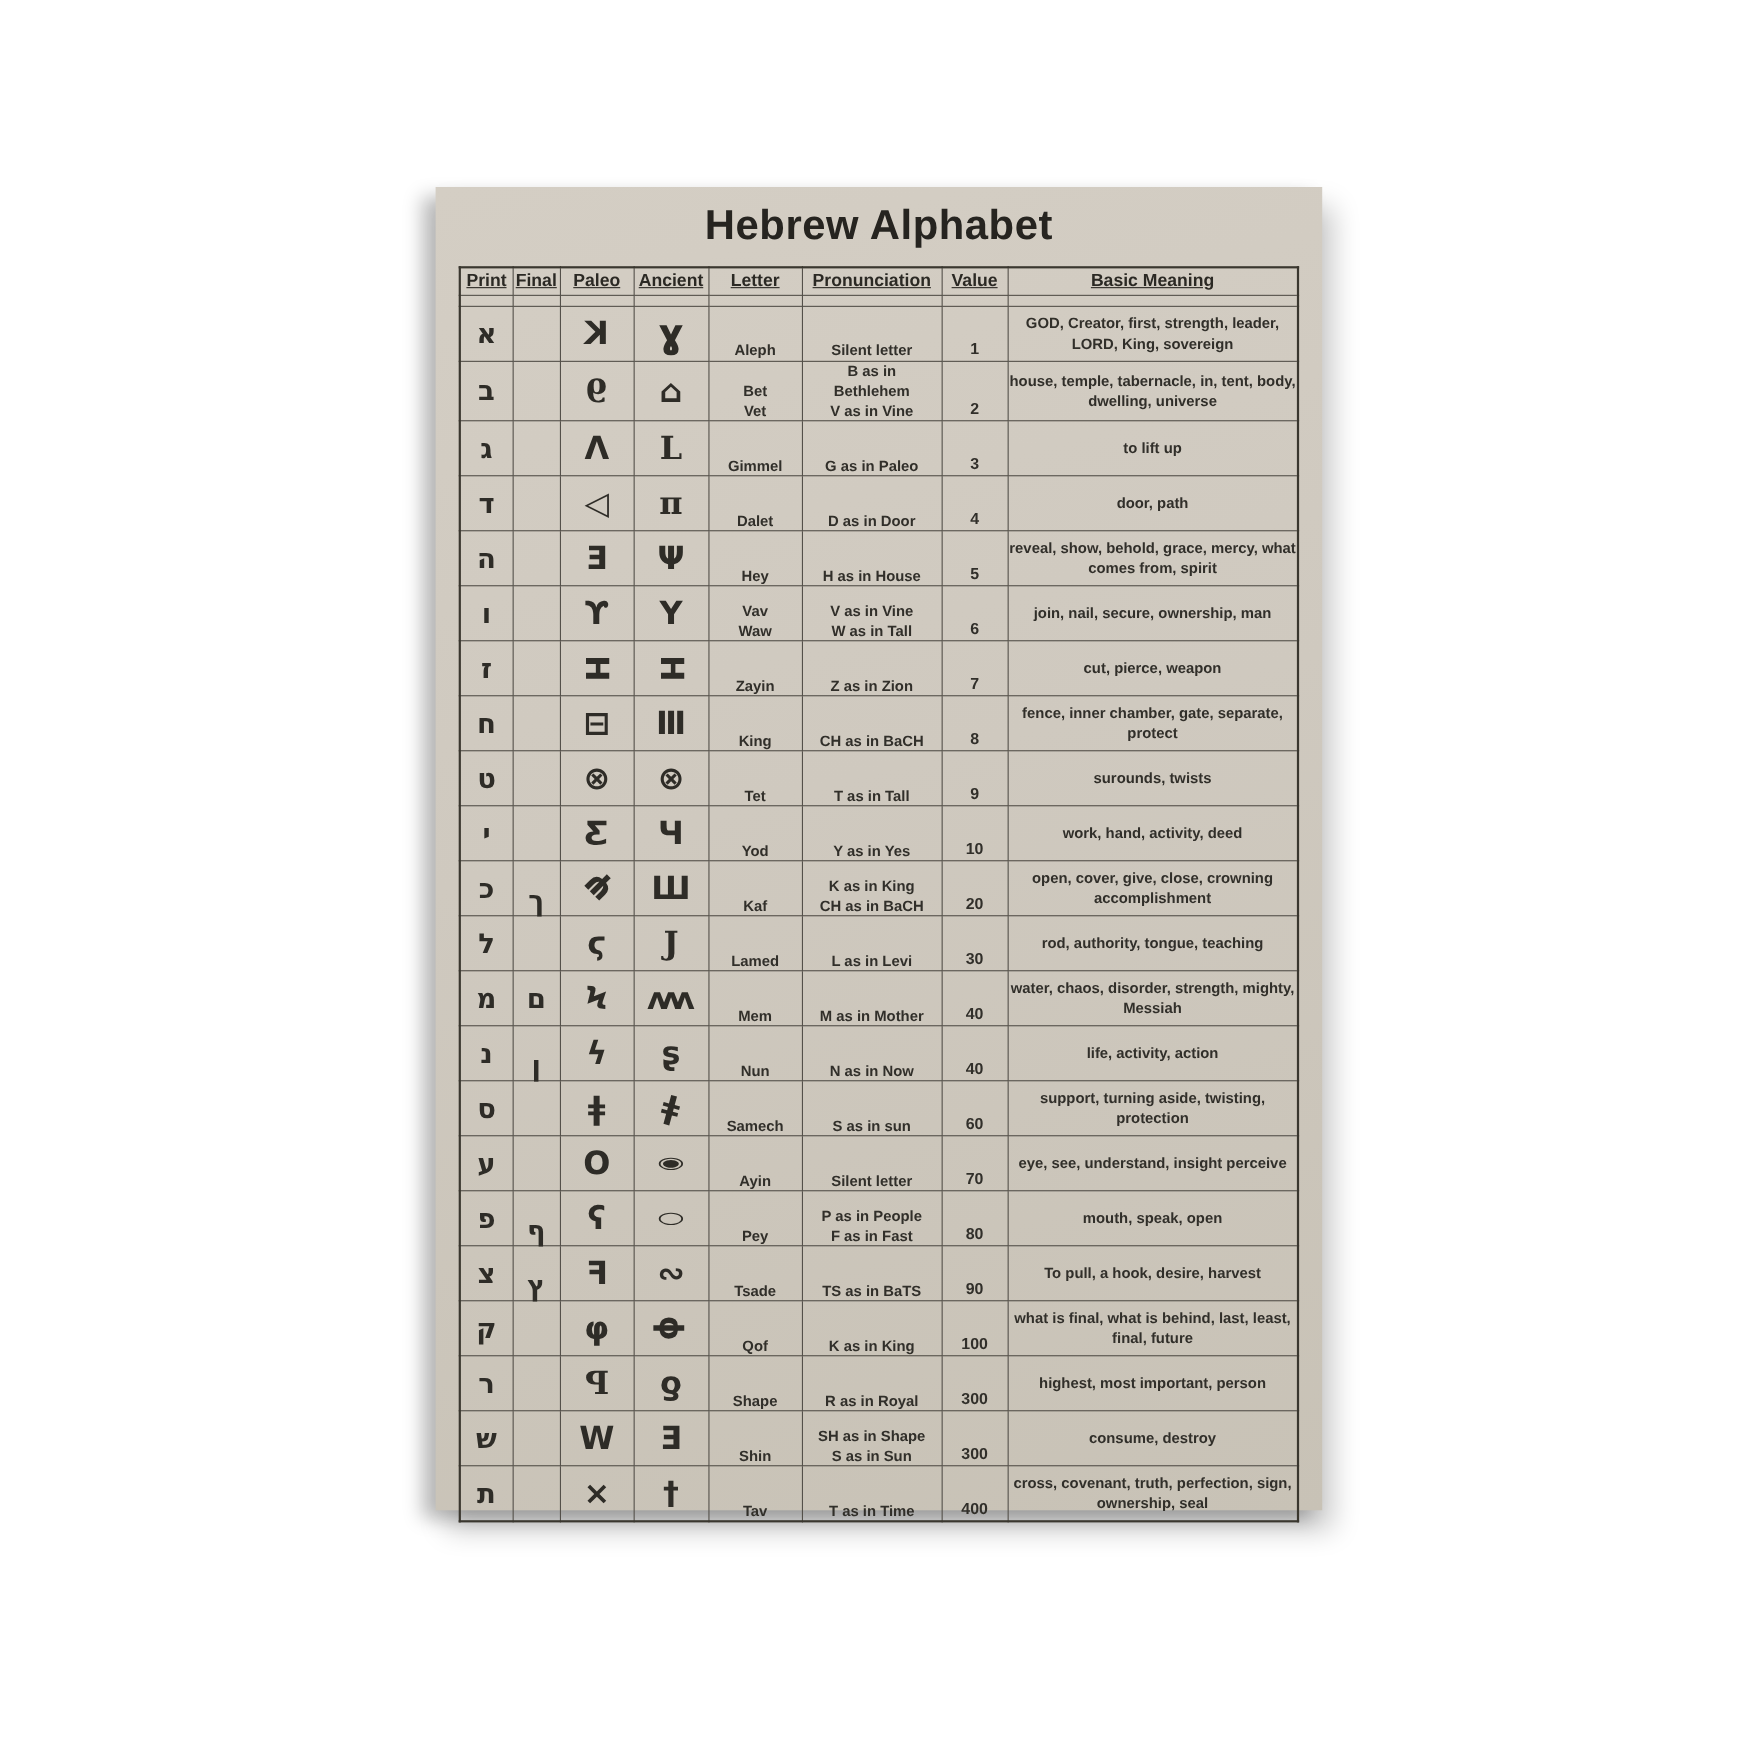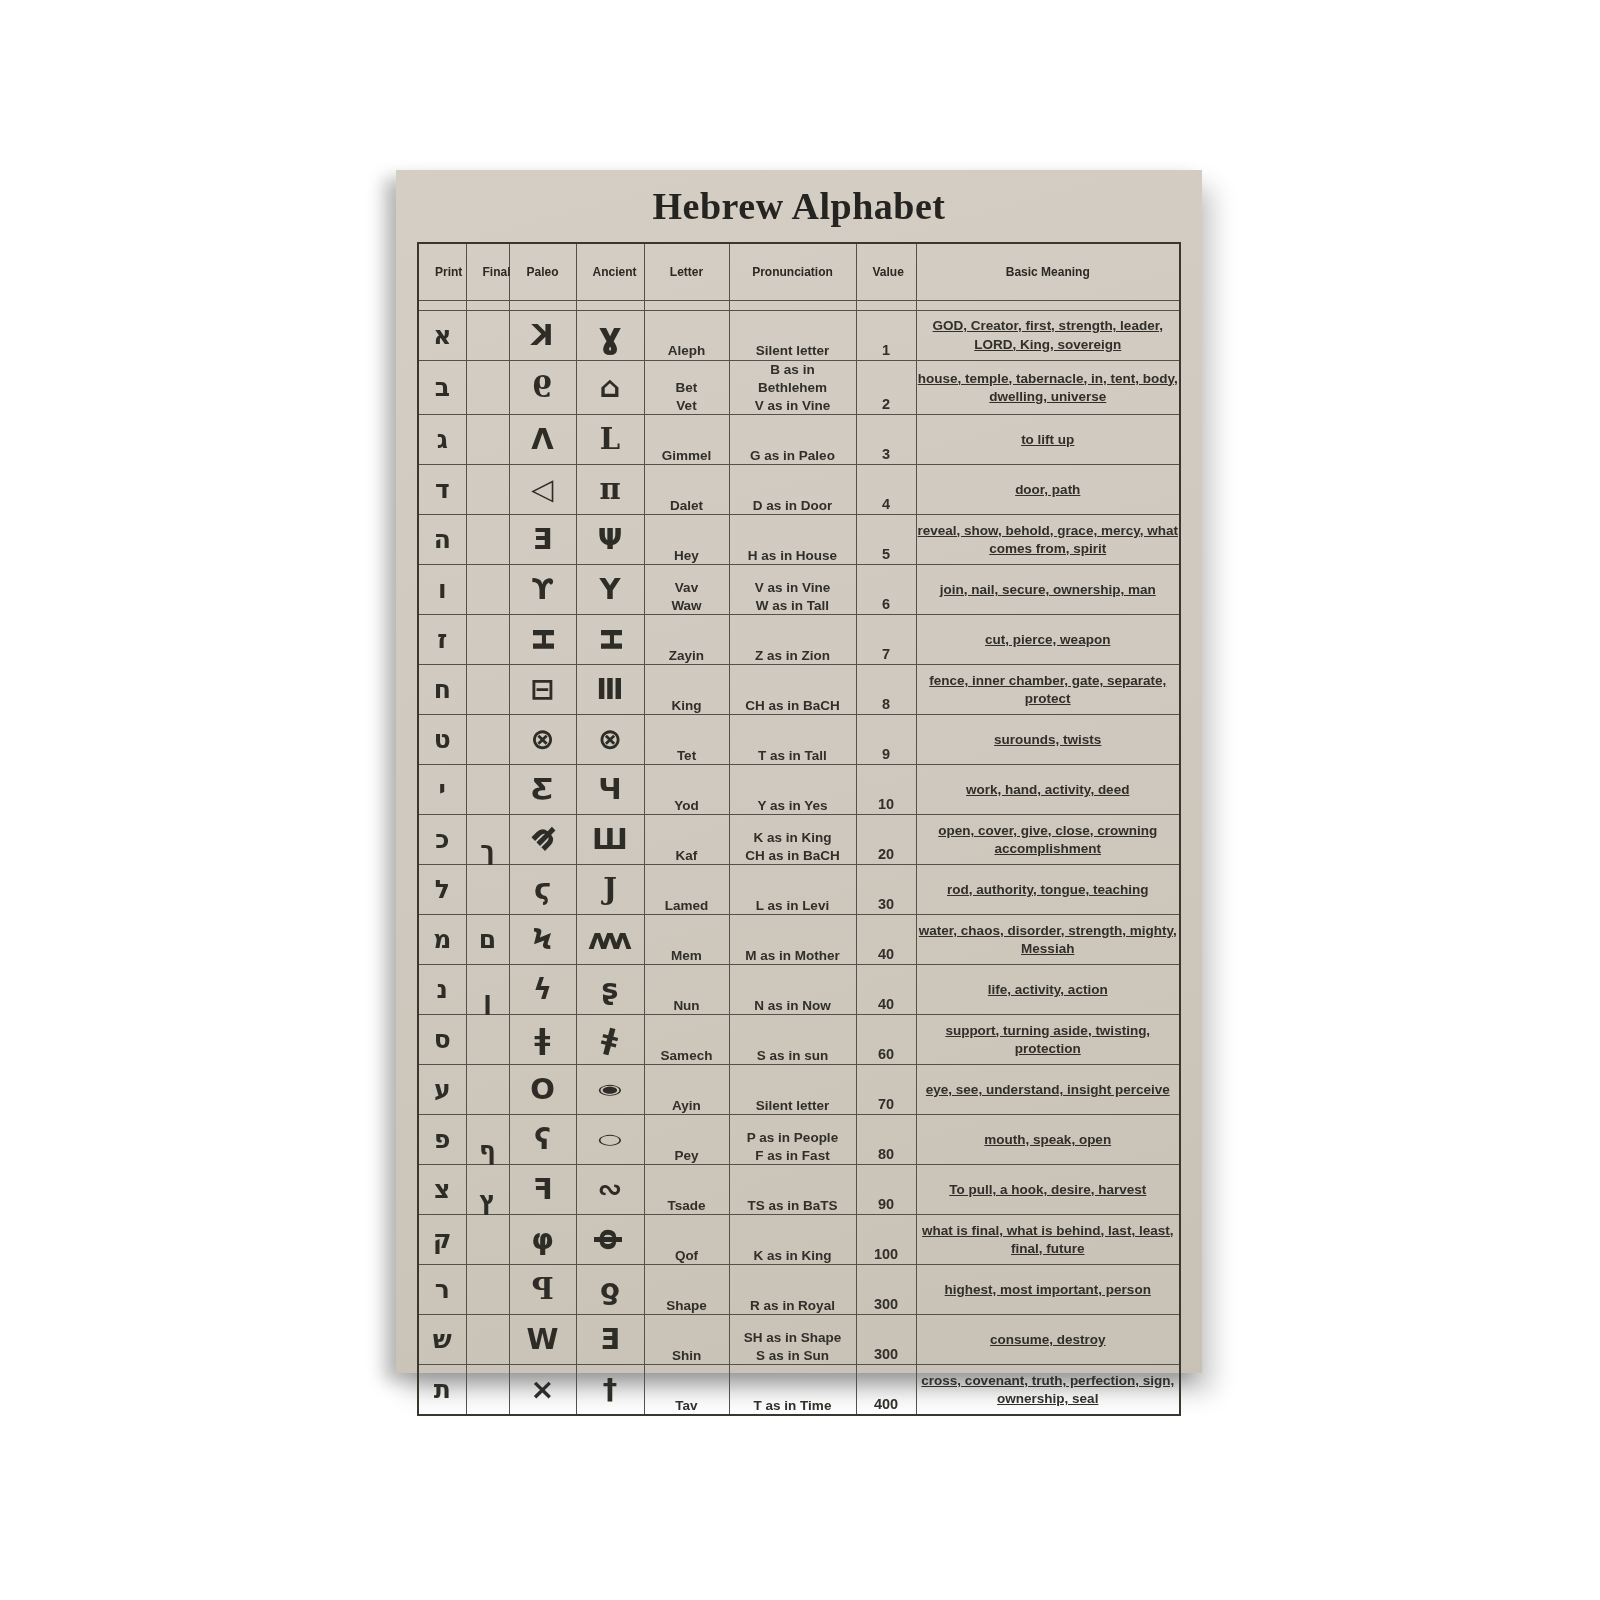--- a/index.html
+++ b/index.html
@@ -7,48 +7,48 @@
     width:1600px;height:1600px;position:relative;background:#ffffff;
     font-family:"Liberation Sans",sans-serif;overflow:hidden;
   }
   .poster{
     position:absolute;left:396px;top:170px;width:806px;height:1203px;
     background:linear-gradient(165deg,#d4cec4 0%,#cfc9bf 45%,#c8c2b6 100%);
     box-shadow:-12px 8px 16px rgba(0,0,0,.25), 10px 18px 24px rgba(0,0,0,.22);
   }
   .title{
     margin-top:14px;text-align:center;font-size:38px;font-weight:bold;
-    color:#262420;letter-spacing:.5px;font-family:Liberation Serif, serif;
+    color:#262420;letter-spacing:.5px;
   }
   table.alpha{
     position:absolute;left:21px;top:72px;width:764px;
     border-collapse:collapse;table-layout:fixed;
     border:2px solid #3a372f;
   }
   table.alpha td,table.alpha th{border:1px solid #54504a;overflow:visible;}
-  th{font-size:12px;font-weight:bold;color:#2b2924;height:24px;padding:16px;}
+  th{font-size:16px;font-weight:bold;color:#2b2924;height:24px;padding:0;text-decoration:underline;}
   tr.spacer td{height:9px;padding:0;}
   tbody tr.letter-row td{height:49px;padding:0;color:#312f2a;}
   .c-print,.c-final,.c-paleo,.c-ancient{text-align:center;vertical-align:middle;}
   .heb{
     font-family:"DejaVu Sans",sans-serif;font-size:25px;font-weight:bold;
     display:inline-block;line-height:1;color:#2e2c27;
   }
   .glyph{
     font-family:"DejaVu Sans",sans-serif;font-size:29px;font-weight:bold;
     display:inline-block;line-height:1;color:#2e2c27;
   }
   .c-letter,.c-pron,.c-value{
     text-align:center;vertical-align:bottom;font-weight:bold;
     font-size:13.5px;line-height:1.32;padding:0 1px 3px 1px;color:#312f2a;
   }
   .c-value{font-size:14.5px;}
   .c-meaning{
     text-align:center;vertical-align:middle;font-weight:bold;
-    font-size:13.5px;line-height:1.35;padding:0 10px;color:#312f2a;text-decoration:underline;
+    font-size:13.5px;line-height:1.35;padding:0 10px;color:#312f2a;
   }
   
   .fx{transform:scaleX(-1);}
   .r90{transform:rotate(90deg);}
   .r225{transform:rotate(225deg);}
   .r15{transform:rotate(15deg);}
   .sy{transform:scaleY(.5);}
   .lg{font-size:36px;}
   .low{transform:translateY(11px);}
   .serif{font-family:"DejaVu Serif",serif;}

